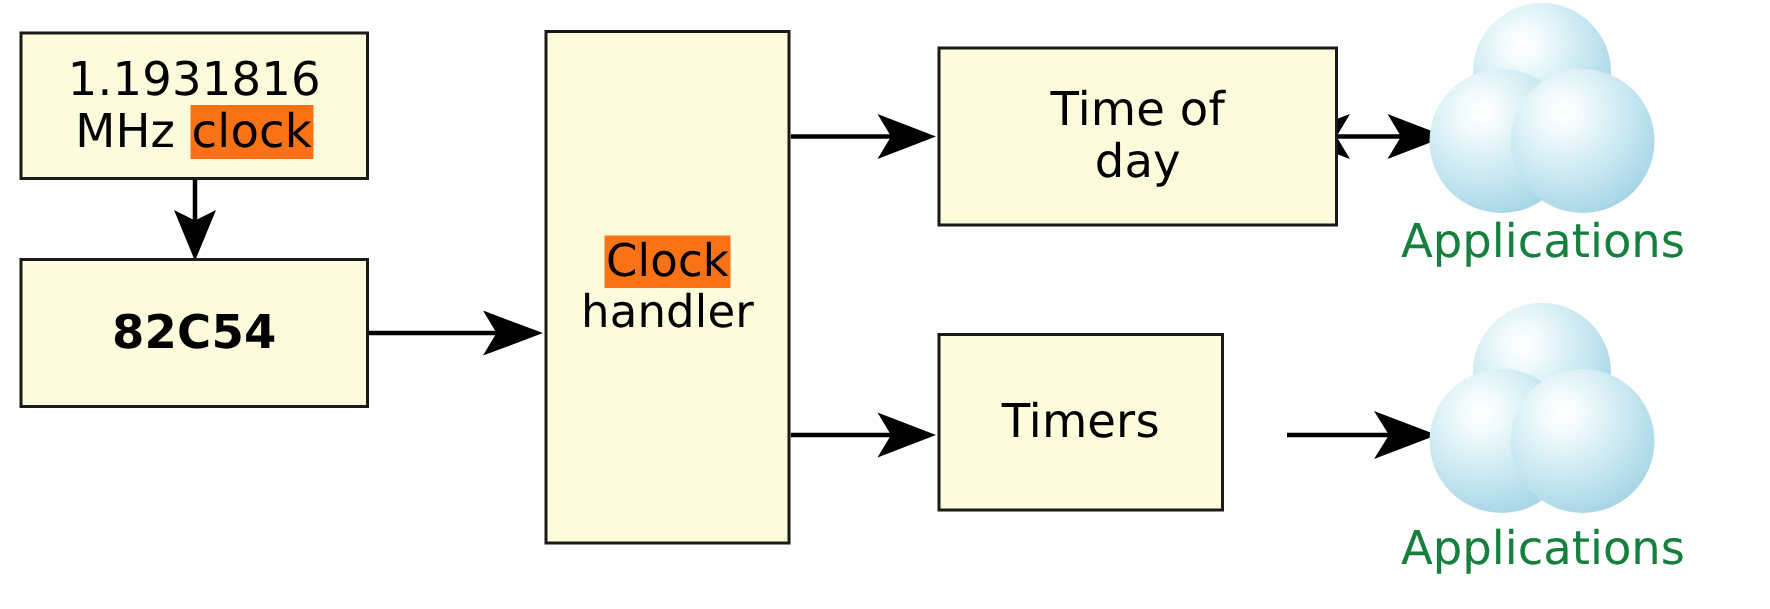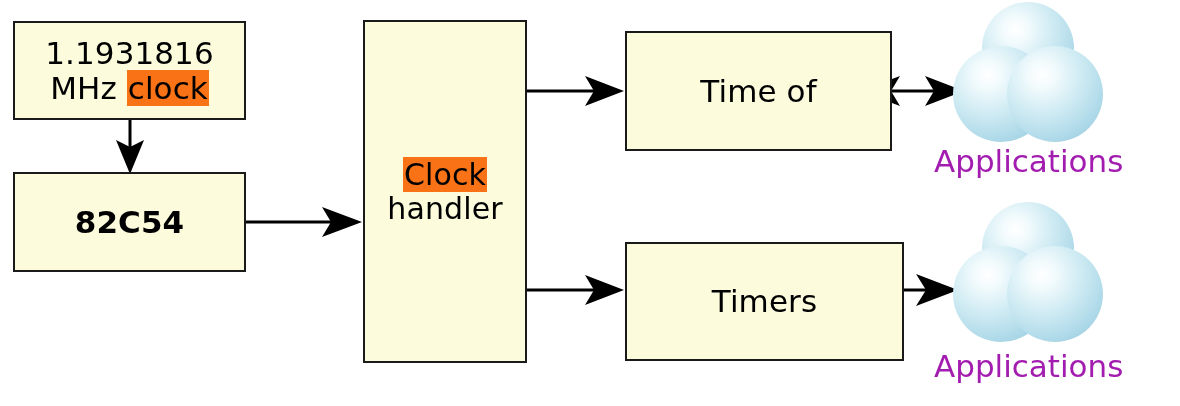--- a/index.html
+++ b/index.html
@@ -49,21 +49,21 @@
   .hl {
     background: #f97316;
     padding: 0 1px;
   }
 
   
   #box-osc      { left: 13px;  top: 21px;  width: 233px; height: 99px; }
   #box-divider  { left: 13px;  top: 172px; width: 233px; height: 100px; font-weight: bold; }
   #box-handler  { left: 363px; top: 20px;  width: 164px; height: 343px; }
   #box-tod      { left: 625px; top: 31px;  width: 267px; height: 120px; }
-  #box-timers   { left: 625px; top: 242px; width: 279px; height: 119px; }
+  #box-timers   { left: 625px; top: 222px; width: 191px; height: 119px; }
 
   #box-handler .node-text { font-size: 30px; }
   #box-tod .node-text     { font-size: 31px; }
   #box-timers .node-text  { font-size: 31px; }
 
   
   .cloud {
     position: absolute;
     width: 150px;
     height: 140px;
@@ -84,21 +84,21 @@
                 #9ccbde 92%,
                 #8fc0d4 100%);
   }
   .sphere.s-back  { width: 92px; height: 92px; left: 29px; top: 0px;  z-index: 1; }
   .sphere.s-left  { width: 96px; height: 96px; left: 0px;  top: 44px; z-index: 2; }
   .sphere.s-right { width: 96px; height: 96px; left: 54px; top: 44px; z-index: 2; }
 
   .cloud-label {
     position: absolute;
     font-size: 31px;
-    color: #a21caf;
+    color: #15803d;
     white-space: nowrap;
     z-index: 4;
   }
   #label-apps-top    { left: 934px; top: 143px; }
   #label-apps-bottom { left: 934px; top: 348px; }
 </style>
 </head>
 <body>
 
 <div id="canvas">
@@ -153,20 +153,21 @@
   <div class="node-box" id="box-handler">
     <span class="node-text">
       <span class="line-1"><span class="hl">Clock</span></span>
       <span class="line-2">handler</span>
     </span>
   </div>
 
   <div class="node-box" id="box-tod">
     <span class="node-text">
       <span class="line-1">Time of</span>
+      <span class="line-2">day</span>
     </span>
   </div>
 
   <div class="node-box" id="box-timers">
     <span class="node-text">
       <span class="line-1">Timers</span>
     </span>
   </div>
 
   <div class="cloud" id="cloud-top">

